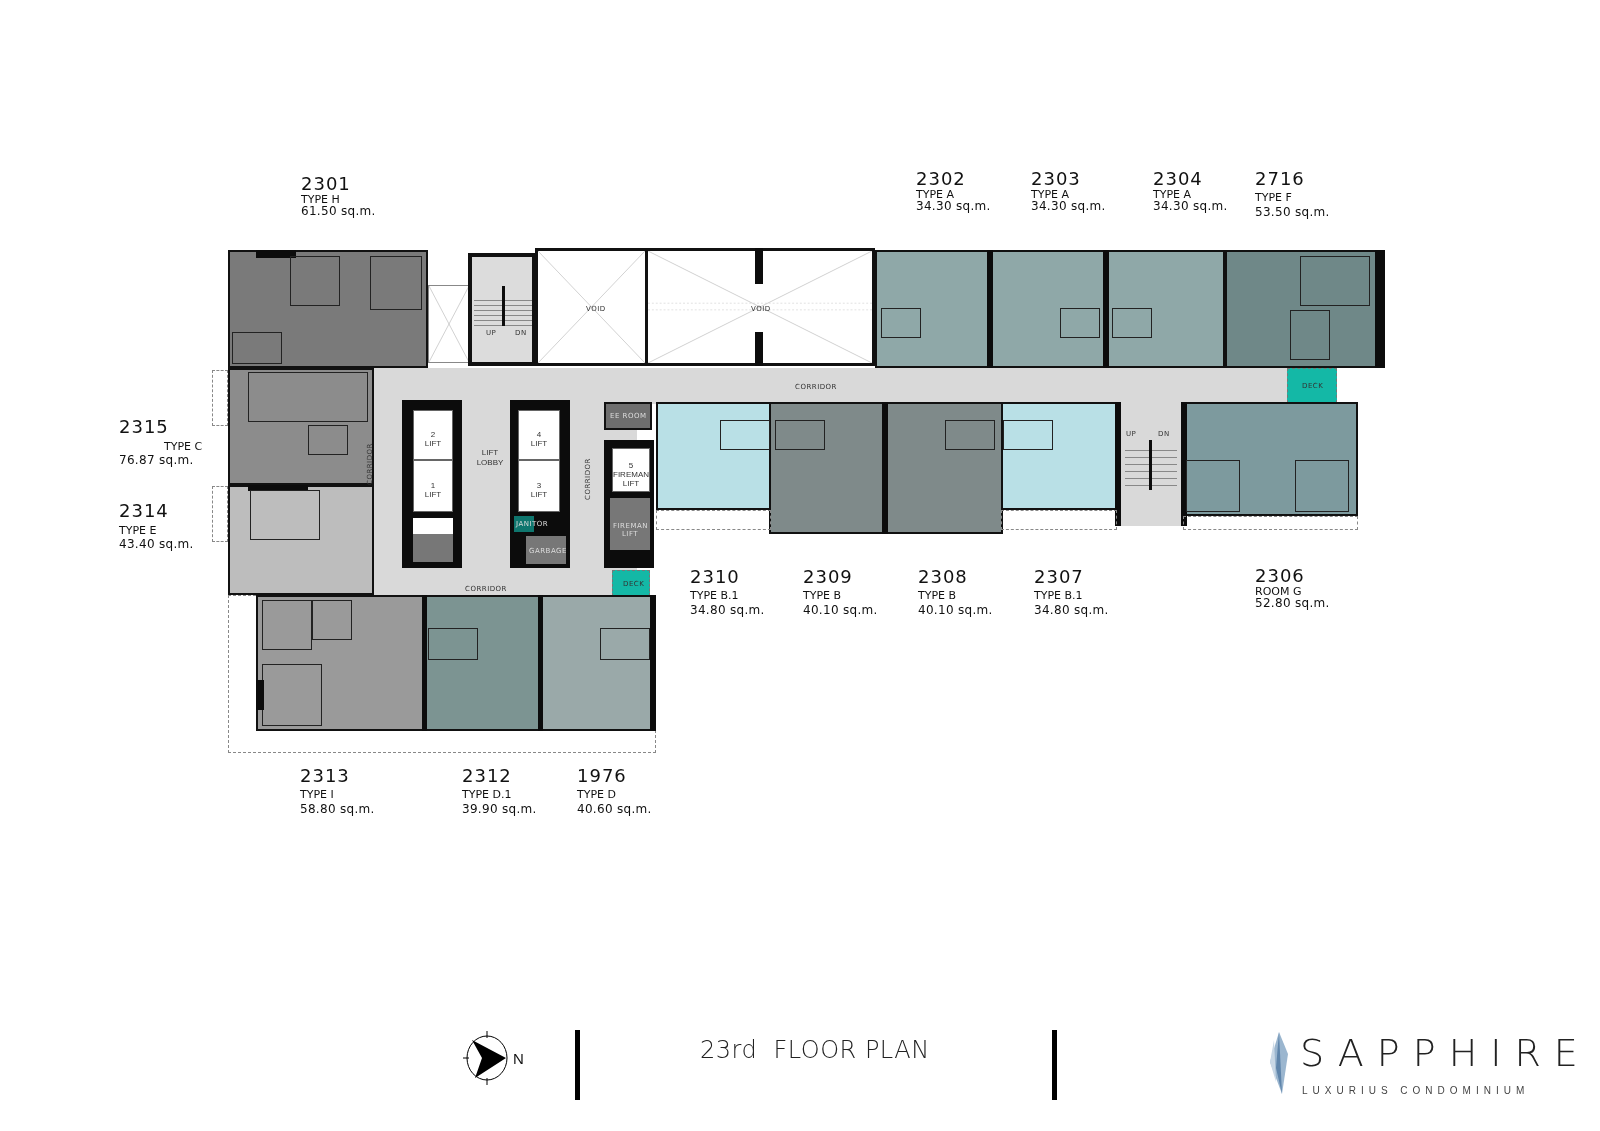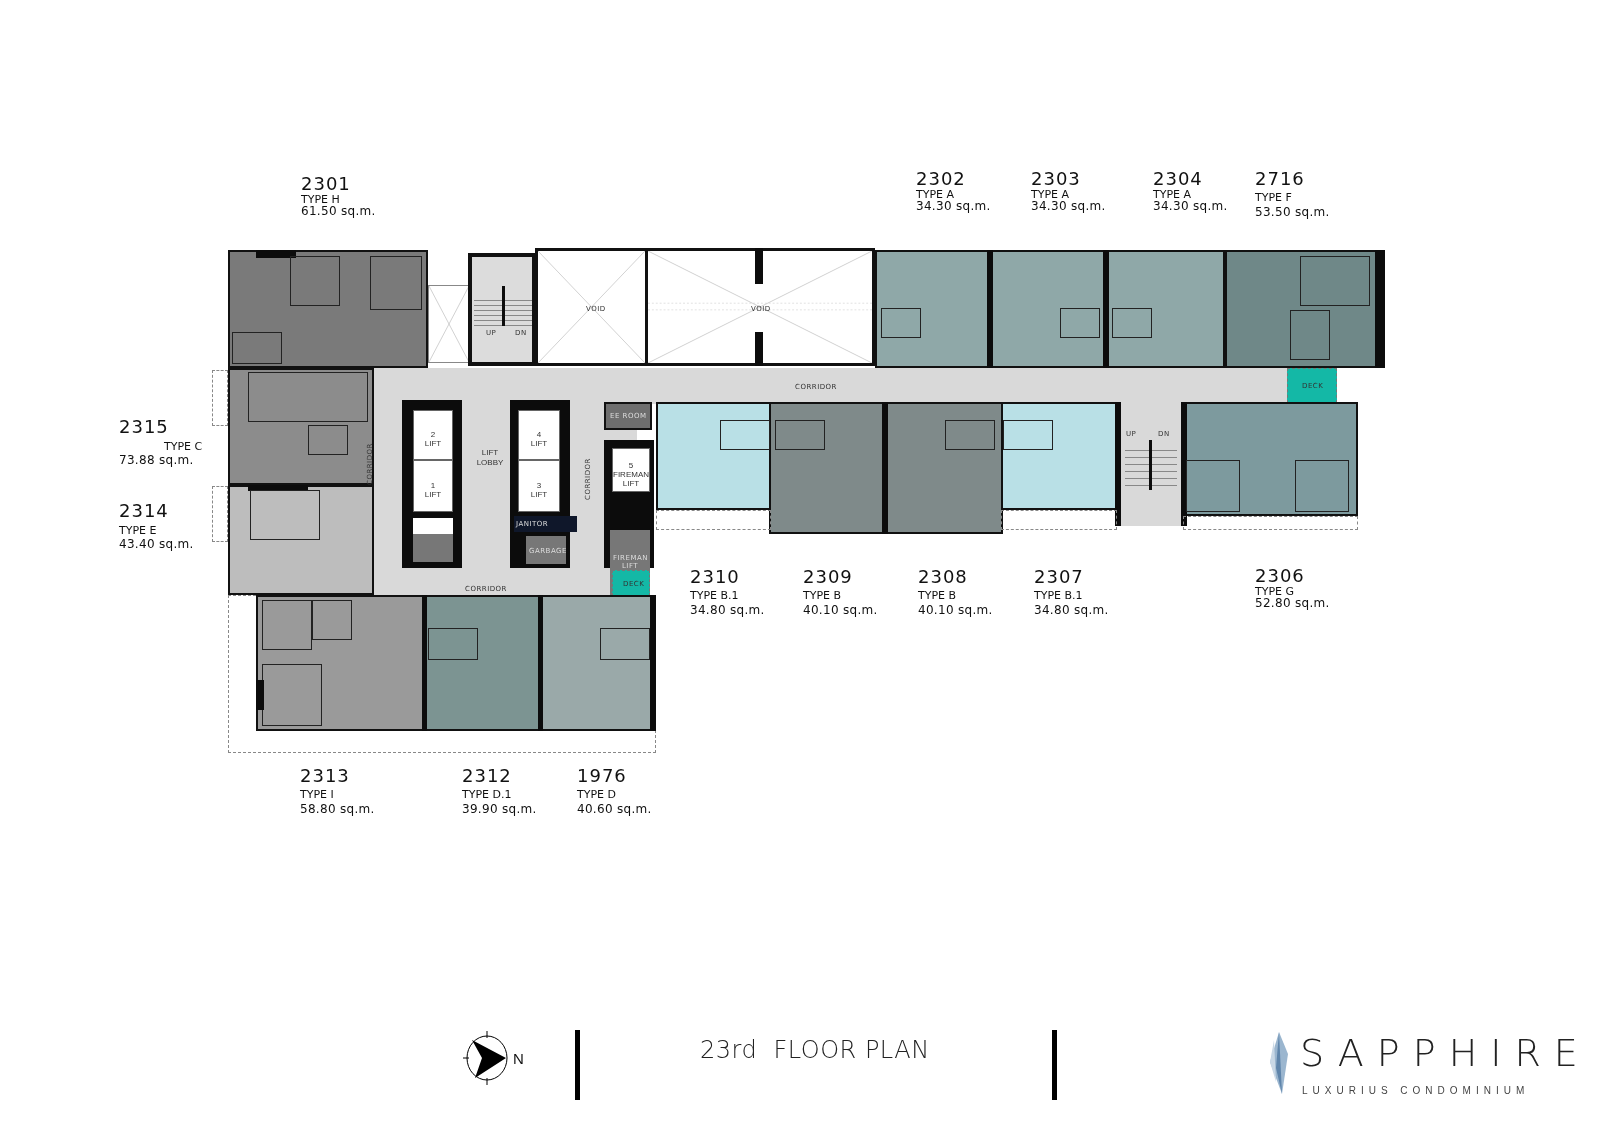--- a/index.html
+++ b/index.html
@@ -48,21 +48,21 @@
     <div class="unit-type">TYPE A</div>
     <div class="unit-area">34.30 sq.m.</div>
   </div>
   <div class="unit-label" style="left:1255px;top:170px;">
     <div class="unit-no">2716</div>
     <div class="unit-type" style="margin-top:3px;">TYPE F</div>
     <div class="unit-area" style="margin-top:3px;">53.50 sq.m.</div>
   </div>
   <div class="unit-label" style="left:1255px;top:567px;">
     <div class="unit-no">2306</div>
-    <div class="unit-type">TYPE G</div>
+    <div class="unit-type">ROOM G</div>
     <div class="unit-area">52.80 sq.m.</div>
   </div>
   <div class="unit-label" style="left:1034px;top:568px;">
     <div class="unit-no">2307</div>
     <div class="unit-type" style="margin-top:3px;">TYPE B.1</div>
     <div class="unit-area" style="margin-top:3px;">34.80 sq.m.</div>
   </div>
   <div class="unit-label" style="left:918px;top:568px;">
     <div class="unit-no">2308</div>
     <div class="unit-type" style="margin-top:3px;">TYPE B</div>
@@ -94,21 +94,21 @@
     <div class="unit-area" style="margin-top:3px;">58.80 sq.m.</div>
   </div>
   <div class="unit-label" style="left:119px;top:502px;">
     <div class="unit-no">2314</div>
     <div class="unit-type" style="margin-top:4px;">TYPE E</div>
     <div class="unit-area" style="margin-top:2px;">43.40 sq.m.</div>
   </div>
   <div class="unit-label" style="left:119px;top:418px;">
     <div class="unit-no">2315</div>
     <div class="unit-type" style="margin-top:4px;margin-left:45px;">TYPE C</div>
-    <div class="unit-area" style="margin-top:2px;">73.88 sq.m.</div>
+    <div class="unit-area" style="margin-top:2px;">76.87 sq.m.</div>
   </div>
 
   <div class="core" style="left:372px;top:368px;width:915px;height:36px;"></div>
   <div class="core" style="left:372px;top:368px;width:265px;height:232px;"></div>
   <div class="core" style="left:1117px;top:404px;width:66px;height:122px;"></div>
 
   <div class="unit" style="left:228px;top:250px;width:200px;height:118px;background:#7a7a7a;"></div>
   <div class="wall" style="left:256px;top:250px;width:40px;height:8px;"></div>
   <div class="room" style="left:290px;top:256px;width:50px;height:50px;"></div>
   <div class="room" style="left:232px;top:332px;width:50px;height:32px;"></div>
@@ -208,42 +208,42 @@
   <div class="abs" style="left:413px;top:518px;width:40px;height:16px;background:#fff;"></div>
   <div class="abs" style="left:413px;top:534px;width:40px;height:28px;background:#777;"></div>
 
   <div class="wall" style="left:510px;top:400px;width:60px;height:168px;"></div>
   <div class="lift" style="left:518px;top:410px;width:42px;height:50px;">
     <span><span style="position:static;">4</span><br><span style="position:static;">LIFT</span></span>
   </div>
   <div class="lift" style="left:518px;top:460px;width:42px;height:52px;">
     <span><span style="position:static;">3</span><br><span style="position:static;">LIFT</span></span>
   </div>
-  <div class="abs" style="left:514px;top:516px;width:20px;height:16px;background:#0f172a;padding-left:43px;">
+  <div class="abs" style="left:514px;top:516px;width:20px;height:16px;background:#0f766e;">
     <div class="small-label" style="left:2px;top:4px;color:#ddd;">JANITOR</div>
   </div>
   <div class="abs" style="left:526px;top:536px;width:40px;height:28px;background:#777;">
     <div class="small-label" style="left:3px;top:11px;color:#ddd;">GARBAGE</div>
   </div>
 
   <div class="abs" style="left:470px;top:448px;width:40px;text-align:center;font-size:8px;color:#333;white-space:pre-line;line-height:10px;">LIFT
 LOBBY</div>
   <div class="small-label" style="left:366px;top:485px;transform:rotate(-90deg);transform-origin:left top;">CORRIDOR</div>
   <div class="small-label" style="left:584px;top:500px;transform:rotate(-90deg);transform-origin:left top;">CORRIDOR</div>
   <div class="small-label" style="left:795px;top:383px;">CORRIDOR</div>
   <div class="small-label" style="left:465px;top:585px;">CORRIDOR</div>
 
   <div class="abs" style="left:604px;top:402px;width:48px;height:28px;background:#6e6e6e;border:2px solid #111;box-sizing:border-box;">
     <div class="small-label" style="left:4px;top:8px;color:#ddd;">EE ROOM</div>
   </div>
   <div class="wall" style="left:604px;top:440px;width:50px;height:128px;"></div>
   <div class="lift" style="left:612px;top:448px;width:38px;height:44px;">
     <span style="top:28%;font-size:7px;"><span style="position:static;">5</span><br><span style="position:static;">FIREMAN LIFT</span></span>
   </div>
-  <div class="abs" style="left:610px;top:498px;width:40px;height:65px;background:#777;margin-top:32px;">
+  <div class="abs" style="left:610px;top:498px;width:40px;height:52px;background:#777;">
     <div class="small-label" style="left:3px;top:24px;color:#ddd;white-space:pre-line;text-align:center;width:34px;">FIREMAN
 LIFT</div>
   </div>
   <div class="deck" style="left:612px;top:570px;width:38px;height:26px;">
     <div class="small-label" style="left:10px;top:9px;">DECK</div>
   </div>
 
   <div class="balcony" style="left:228px;top:595px;width:428px;height:158px;"></div>
   <div class="unit" style="left:256px;top:595px;width:170px;height:136px;background:#9a9a9a;"></div>
   <div class="room" style="left:262px;top:600px;width:50px;height:50px;"></div>

